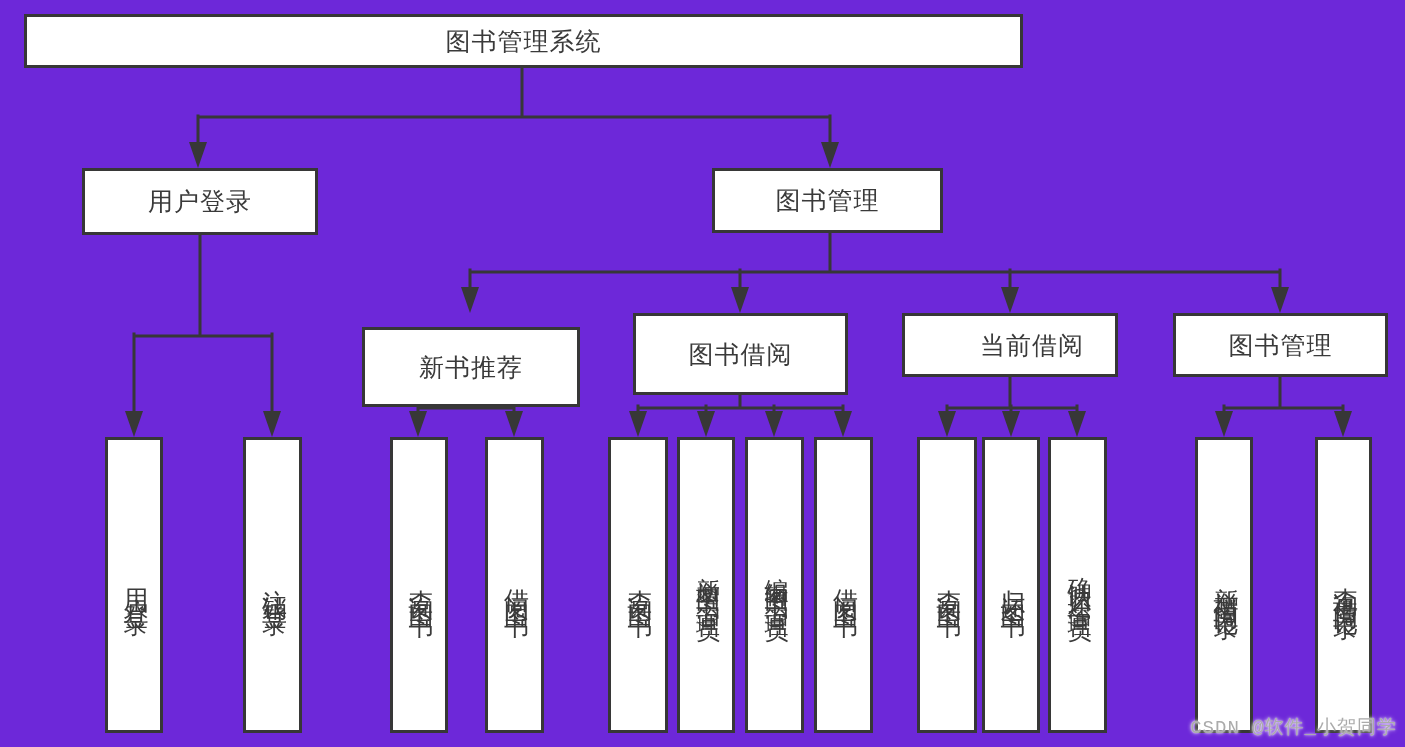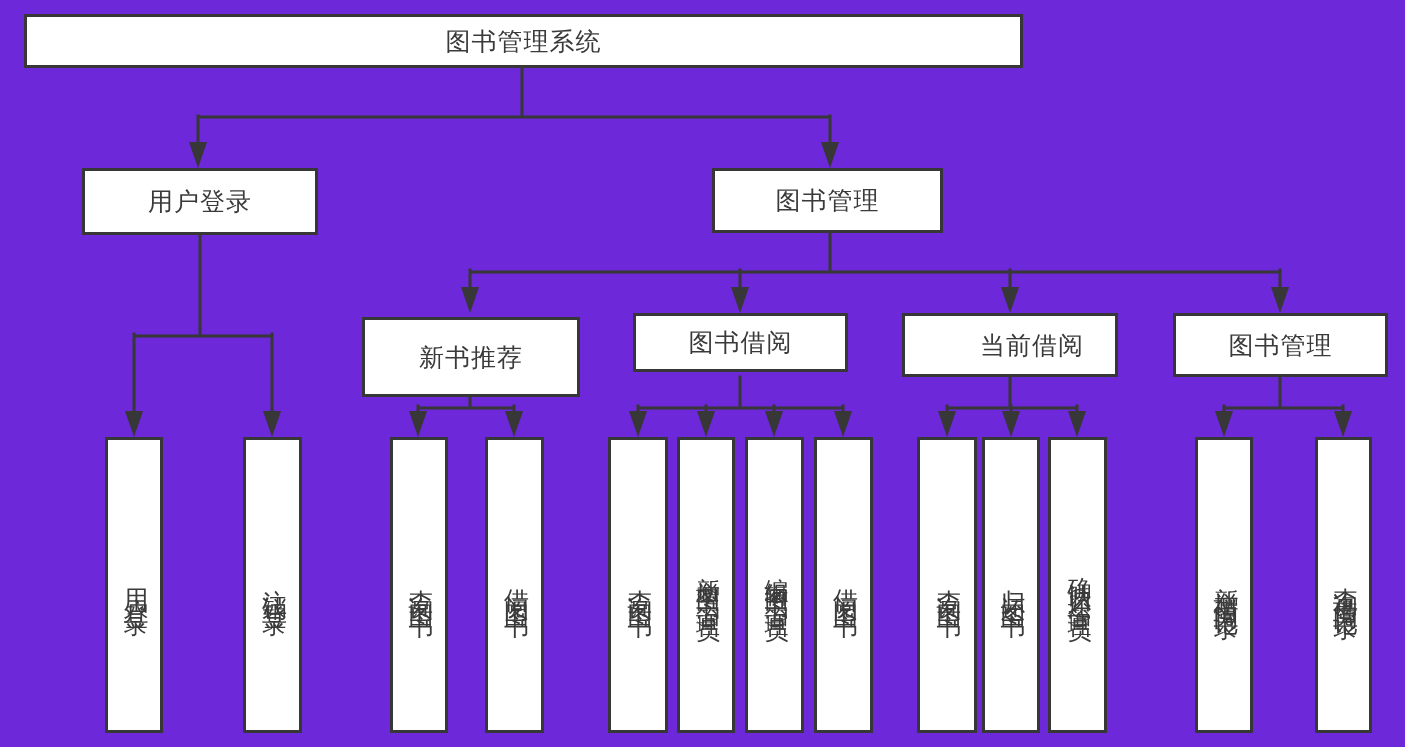--- a/index.html
+++ b/index.html
@@ -93,22 +93,22 @@
       <polygon points="1215,411 1233,411 1224,437"></polygon>
       <polygon points="1334,411 1352,411 1343,437"></polygon>
     </g>
   </svg>
 
   <div class="box h" style="left:24px;top:14px;width:999px;height:54px;">图书管理系统</div>
 
   <div class="box h" style="left:82px;top:168px;width:236px;height:67px;">用户登录</div>
   <div class="box h" style="left:712px;top:168px;width:231px;height:65px;">图书管理</div>
 
-  <div class="box h" style="left:362px;top:317px;width:218px;height:80px;">新书推荐</div>
-  <div class="box h" style="left:633px;top:313px;width:215px;height:59px;">图书借阅</div>
+  <div class="box h" style="left:362px;top:327px;width:218px;height:80px;">新书推荐</div>
+  <div class="box h" style="left:633px;top:313px;width:215px;height:82px;">图书借阅</div>
   <div class="box h" style="left:902px;top:313px;width:216px;height:64px;padding-left:44px;">当前借阅</div>
   <div class="box h" style="left:1173px;top:313px;width:215px;height:64px;">图书管理</div>
 
   <div class="box leaf" style="left:105px;top:437px;width:58px;height:296px;">
     <span class="vtext v4">用户登录</span>
   </div>
   <div class="box leaf" style="left:243px;top:437px;width:59px;height:296px;">
     <span class="vtext v4">注销登录</span>
   </div>
 
@@ -142,13 +142,14 @@
     <span class="vtext v9">确认归还（管理员）</span>
   </div>
 
   <div class="box leaf" style="left:1195px;top:437px;width:58px;height:296px;">
     <span class="vtext v6">新增借阅记录</span>
   </div>
   <div class="box leaf" style="left:1315px;top:437px;width:57px;height:296px;">
     <span class="vtext v6">查询借阅记录</span>
   </div>
 
+  <div id="watermark">CSDN @软件_小贺同学</div>
 </div>
 
 </body></html>

